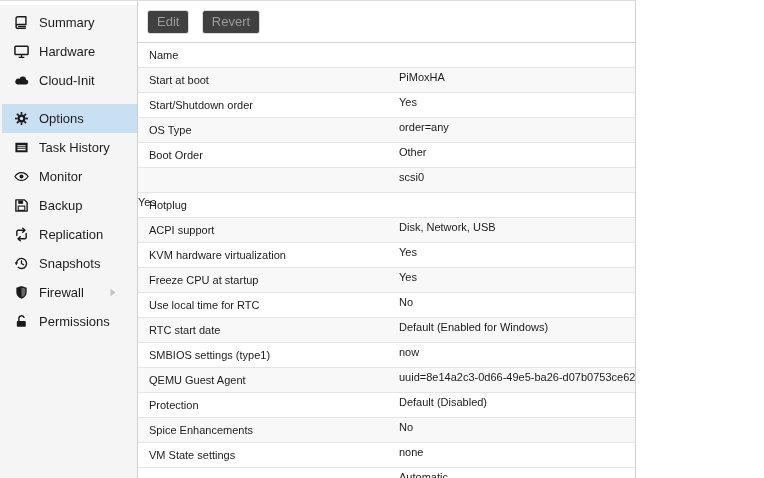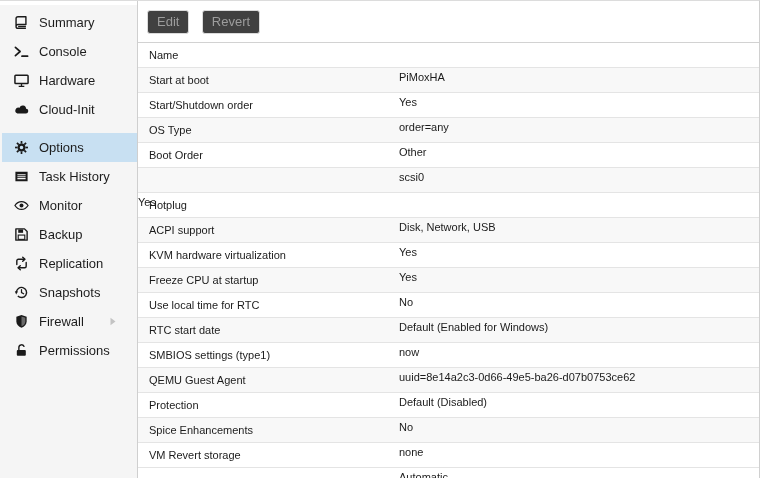--- a/index.html
+++ b/index.html
@@ -4,21 +4,21 @@
 <style>
   * { box-sizing: border-box; }
   html, body { margin: 0; padding: 0; }
   body {
     width: 764px; height: 478px;
     font-family: "Liberation Sans", sans-serif;
     background: #fff;
     overflow: hidden;
   }
   .app {
-    width: 760px; height: 478px;
+    width: 636px; height: 478px;
     display: flex;
     border-top: 1px solid #dcdcdc;
     border-right: 1px solid #d0d0d0;
     background: #fff;
   }
   
   .sidebar {
     width: 138px; min-width: 138px; height: 100%;
     background: linear-gradient(#ffffff 0px, #ffffff 4px, var(--sidebar-bg, #f5f5f5) 4px);
     border-right: 1px solid #cfcfcf;
@@ -88,29 +88,20 @@
           <svg width="15" height="15" viewBox="0 0 16 16">
             <path fill="none" stroke="#1a1a1a" stroke-width="1.5" stroke-linejoin="round" d="M12.7 14.2H4.3c-1.2 0-2.1-.9-2.1-2s.9-2 2.1-2h8.4V1.8H4.3c-1.2 0-2.1.9-2.1 2v8.4"></path>
             <path fill="none" stroke="#1a1a1a" stroke-width="1.3" d="M4.4 12.2h8.3"></path>
           </svg>
         </span>
     <span class="nav-label">Summary</span>
   </div>
       <div class="nav-item">
     <span class="nav-icon">
           <svg width="15" height="15" viewBox="0 0 16 16">
-            <path fill="none" stroke="#1a1a1a" stroke-width="1.8" stroke-linecap="round" stroke-linejoin="round" d="M1.5 3.5 6.5 8l-5 4.5"></path>
-            <path stroke="#1a1a1a" stroke-width="1.8" stroke-linecap="round" d="M8.5 13h6"></path>
-          </svg>
-        </span>
-    <span class="nav-label">Console</span>
-  </div>
-      <div class="nav-item">
-    <span class="nav-icon">
-          <svg width="15" height="15" viewBox="0 0 16 16">
             <rect x="1" y="2.3" width="14" height="9" rx="0.8" fill="none" stroke="#1a1a1a" stroke-width="1.6"></rect>
             <path stroke="#1a1a1a" stroke-width="1.4" d="M5 14.2h6M8 11.6v2.6"></path>
           </svg>
         </span>
     <span class="nav-label">Hardware</span>
   </div>
       <div class="nav-item">
     <span class="nav-icon">
           <svg width="15" height="15" viewBox="0 0 16 16">
             <path fill="#1a1a1a" d="M12.9 7.1a3.6 3.6 0 0 0-7-1A3.2 3.2 0 0 0 3.6 12.3h8.6a2.6 2.6 0 0 0 .7-5.2z"></path>
@@ -274,19 +265,19 @@
   </div>
         <div class="row">
     <div class="cell label">Protection</div>
     <div class="cell value">No</div>
   </div>
         <div class="row">
     <div class="cell label">Spice Enhancements</div>
     <div class="cell value">none</div>
   </div>
         <div class="row">
-    <div class="cell label">VM Revert storage</div>
+    <div class="cell label">VM State settings</div>
     <div class="cell value">Automatic</div>
   </div>
       </div>
   </div>
 
 </div>
 
 </body></html>

